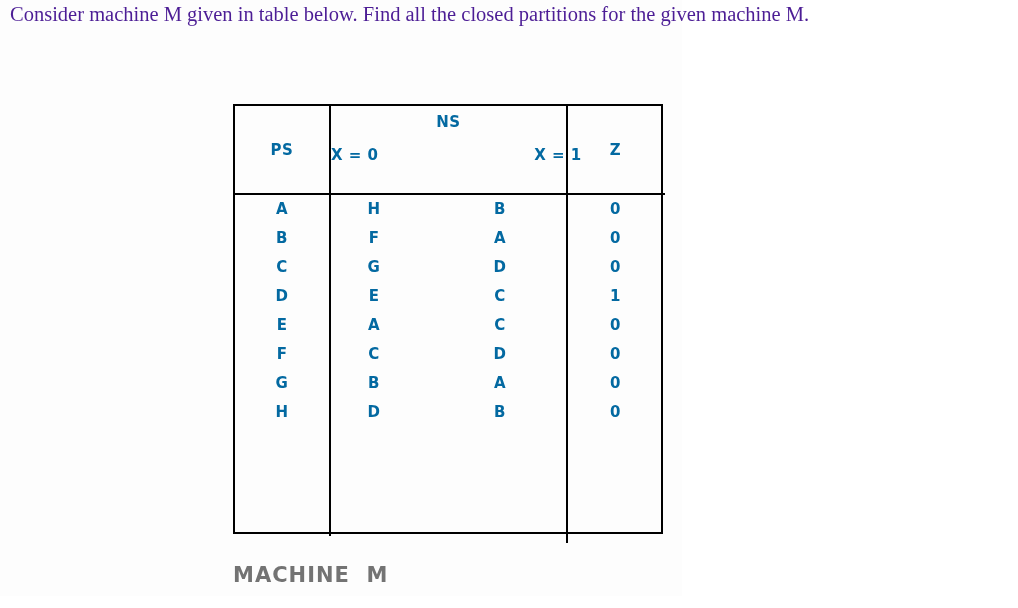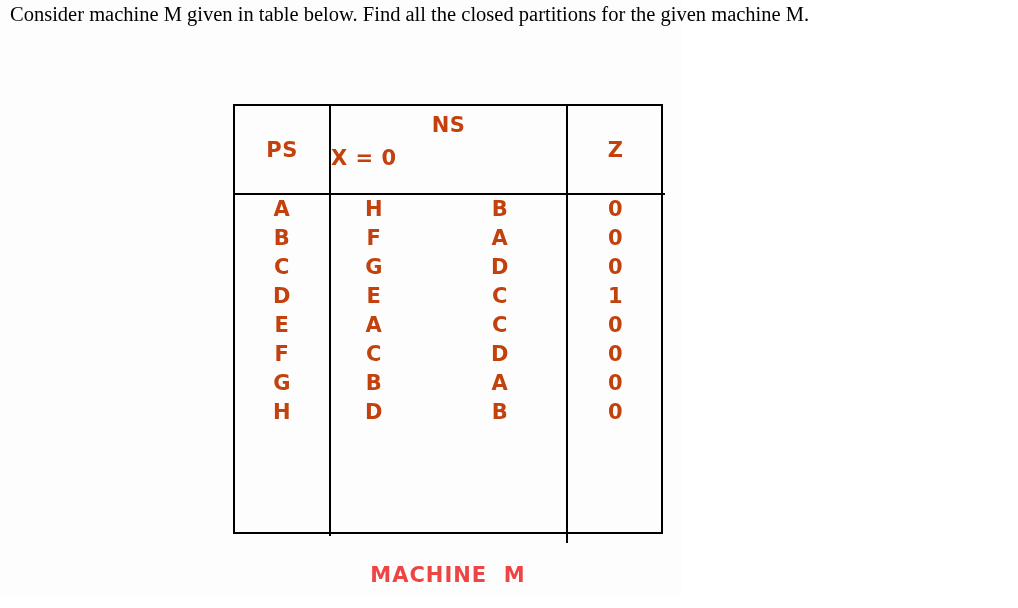--- a/index.html
+++ b/index.html
@@ -27,21 +27,21 @@
 
   
   .prompt {
     position: absolute;
     left: 10px;
     top: 2px;
     width: 1004px;
     font-family: "Liberation Serif", "DejaVu Serif", serif;
     font-size: 20.5px;
     line-height: 25px;
-    color: #000000;
+    color: #4c1d95;
     white-space: nowrap;
   }
   .prompt-line { position: relative; height: 25px; }
   .prompt-line.second { padding-left: 6px; }
   .caret {
     display: inline-block;
     width: 1px;
     height: 21px;
     background: #000;
     vertical-align: -4px;
@@ -112,22 +112,22 @@
   }
   .hdr-z {
     position: absolute;
     left: 333px; top: 0; width: 95px; height: 87px;
     display: flex; align-items: center; justify-content: center;
   }
 
   .mono-bold {
     font-family: "DejaVu Sans", "Liberation Sans", sans-serif;
     font-weight: bold;
-    font-size: 21px;
-    color: #c2410c;
+    font-size: 15px;
+    color: #0369a1;
     letter-spacing: 0.5px;
   }
 
   
   .rows {
     position: absolute;
     left: 0;
     top: 89px;
     width: 430px;
   }
@@ -151,26 +151,26 @@
     position: absolute; left: 333px; width: 95px;
     text-align: center; line-height: 29px;
   }
 
   
   .caption {
     position: absolute;
     left: 233px;
     top: 563px;
     width: 430px;
-    text-align: center;
+    text-align: left;
     font-family: "DejaVu Sans", "Liberation Sans", sans-serif;
     font-weight: bold;
     font-size: 21px;
     letter-spacing: 1px;
-    color: #ef4444;
+    color: #737373;
     white-space: pre;
   }
 </style>
 </head>
 <body>
 
 <div class="doc-panel"></div>
 
 <div class="prompt">
   <div class="prompt-line"><span>Consider machine M given in table below. Find all the closed partitions for the given machine M.</span></div>
@@ -183,20 +183,21 @@
     <div class="vrule col2"></div>
     <div class="hrule"></div>
 
     <div class="hdr-ps">
       <span class="mono-bold">PS</span>
     </div>
 
     <div class="hdr-ns-wrap">
       <div class="hdr-ns-title mono-bold">NS</div>
       <div class="hdr-x0 mono-bold">X = 0</div>
+      <div class="hdr-x1 mono-bold">X = 1</div>
     </div>
 
     <div class="hdr-z">
       <span class="mono-bold">Z</span>
     </div>
 
     <div class="rows">
       <div class="row">
         <div class="cell-ps mono-bold">A</div>
         <div class="cell-ns0 mono-bold">H</div>

